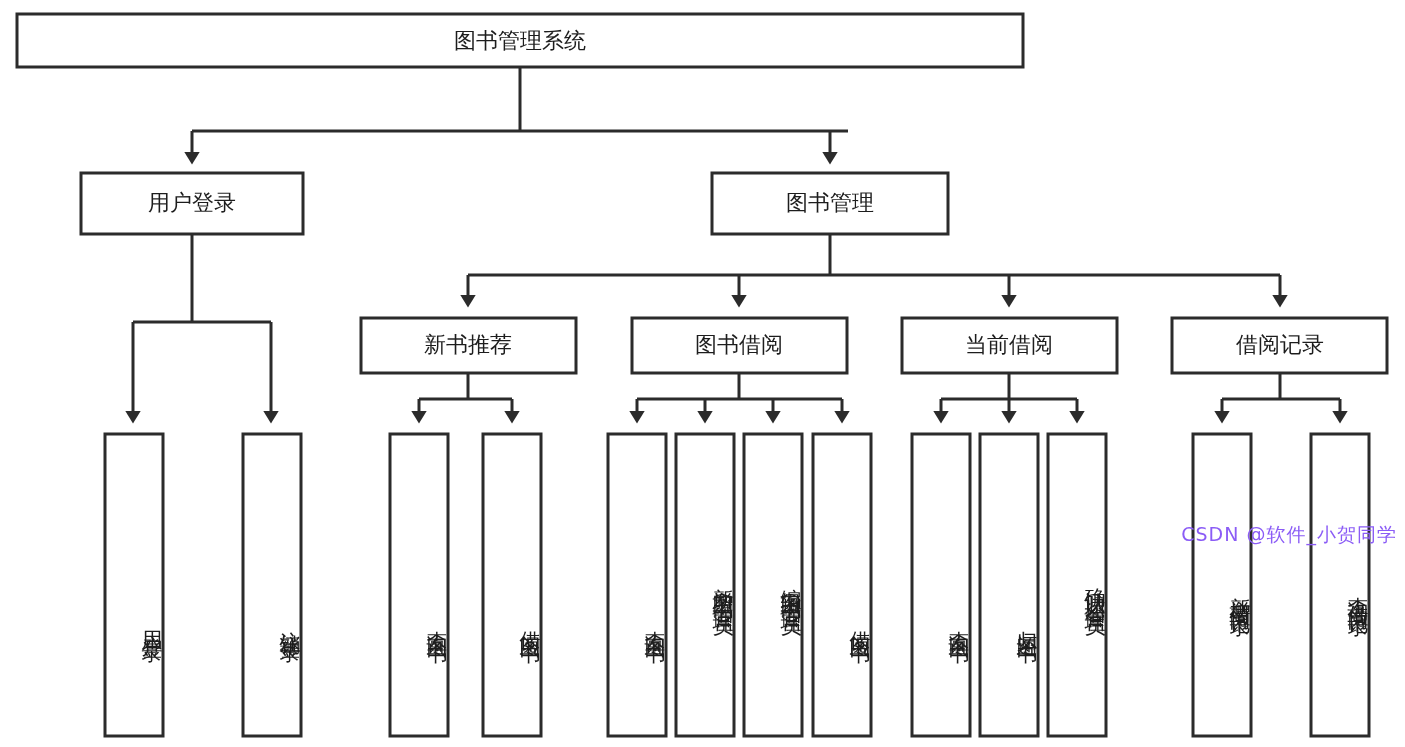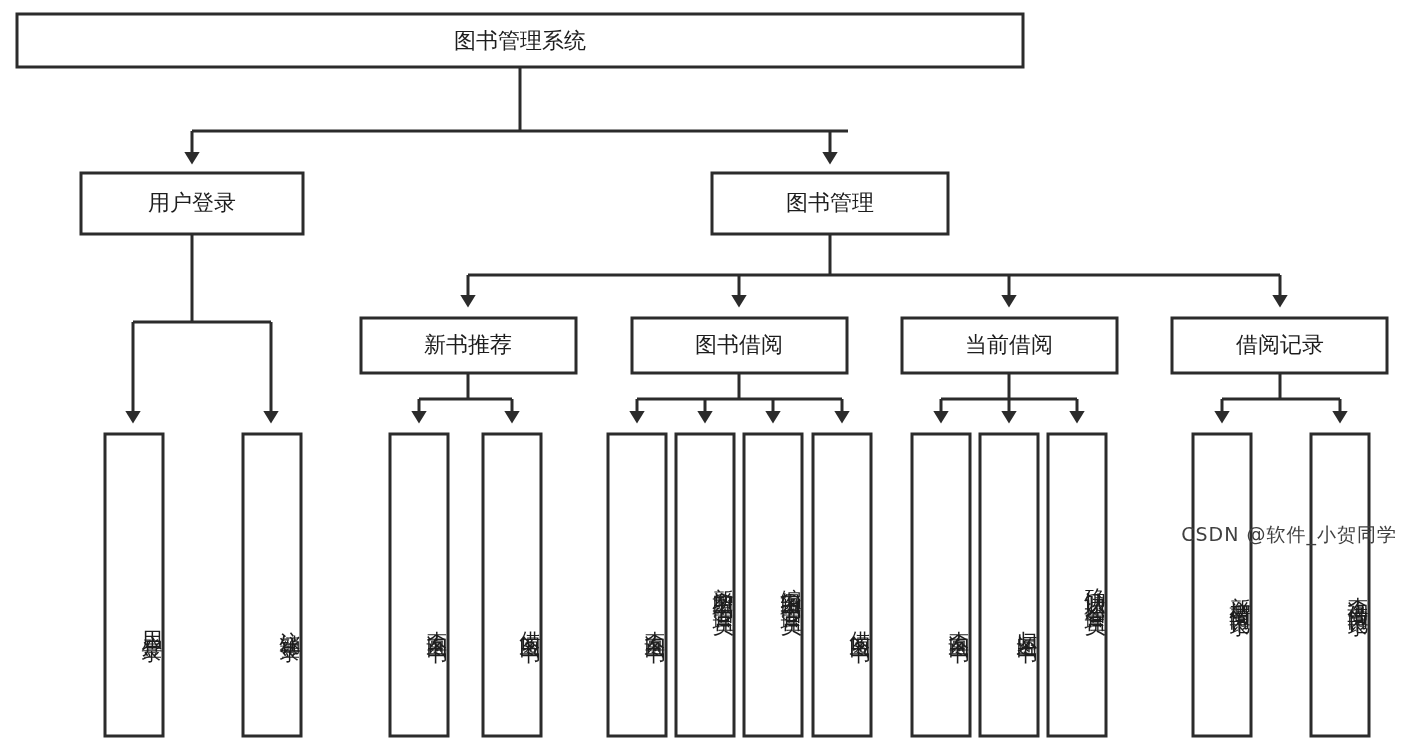--- a/index.html
+++ b/index.html
@@ -30,21 +30,21 @@
     color:#1d1d1d;
     letter-spacing:4px;
     white-space:nowrap;
     pointer-events:none;
   }
   .watermark{
     position:absolute;
     right:8px;bottom:4px;
     font-family:"DejaVu Sans","Liberation Sans",sans-serif;
     font-size:19px;
-    color:#404040;
+    color:#8b5cf6;
     letter-spacing:1px;
     white-space:nowrap;
   }
 </style>
 </head>
 <body>
 
 <div id="stage">
 
   <svg id="diagram" viewBox="0 0 1405 747">

